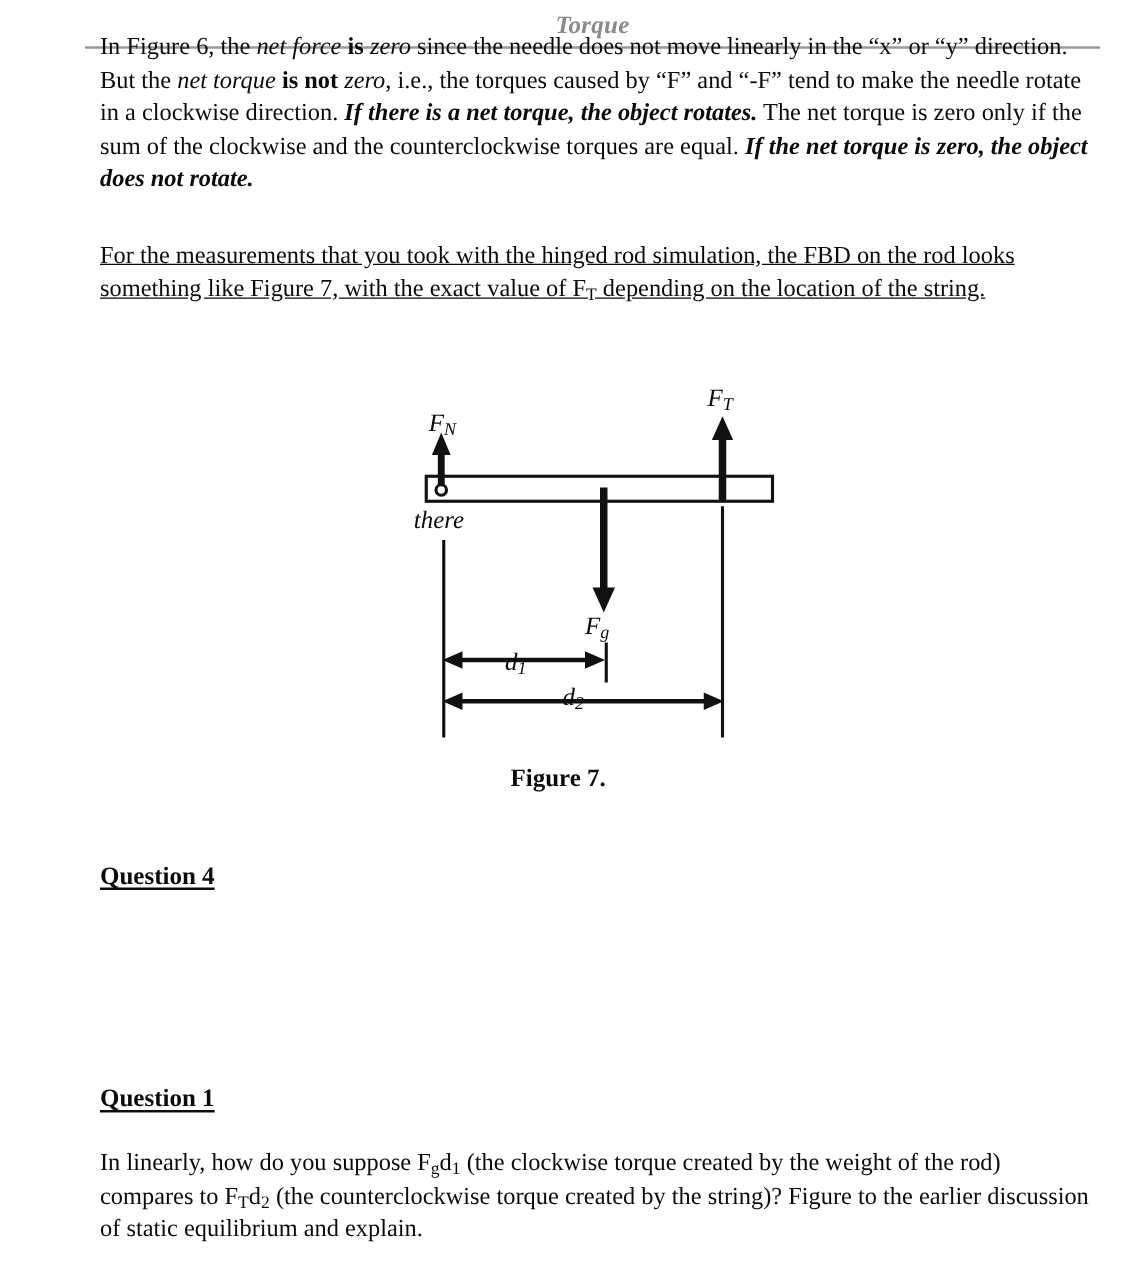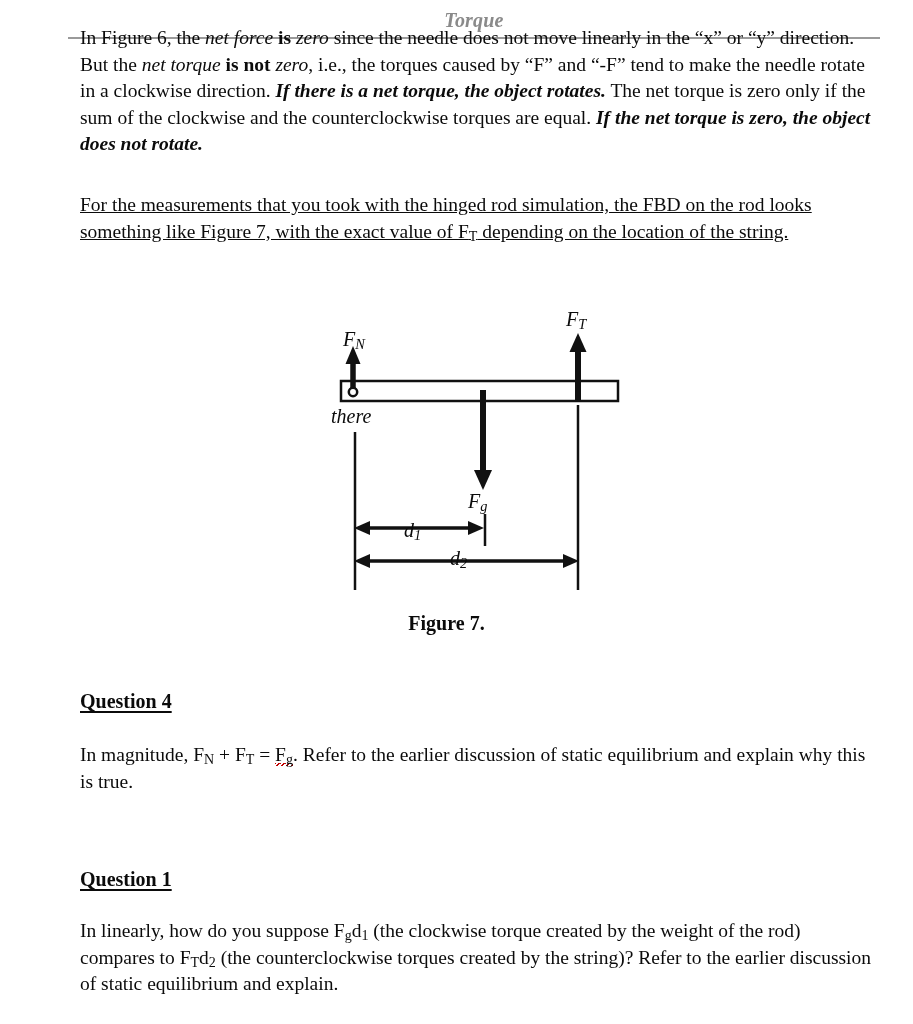--- a/index.html
+++ b/index.html
@@ -189,18 +189,17 @@
 
   <div class="figlabel lbl-piv">there</div>
 
   <div class="figlabel lbl-d1"><span>d</span><sub>1</sub></div>
 
   <div class="figlabel lbl-d2"><span>d</span><sub>2</sub></div>
 
   <div class="figcaption">Figure 7.</div>
 
   <div class="qhead q3head">Question 4</div>
-  <div class="para q3text"><span>In magnitude, F</span><sub>N</sub><span> + F</span><sub>T</sub><span> = </span><span class="spell"><span>F</span><sub>g</sub></span><span>. Refer to the earlier discussion of static equilibrium and explain why this is true.</span></div>
 
   <div class="qhead q4head">Question 1</div>
-  <div class="para q4text"><span>In linearly, how do you suppose F</span><sub>g</sub><span>d</span><sub>1</sub><span> (the clockwise torque created by the weight of the rod) compares to F</span><sub>T</sub><span>d</span><sub>2</sub><span> (the counterclockwise torques created by the string)? Refer to the earlier discussion of static equilibrium and explain.</span></div>
+  <div class="para q4text"><span>In linearly, how do you suppose F</span><sub>g</sub><span>d</span><sub>1</sub><span> (the clockwise torque created by the weight of the rod) compares to F</span><sub>T</sub><span>d</span><sub>2</sub><span> (the counterclockwise torque created by the string)? Figure to the earlier discussion of static equilibrium and explain.</span></div>
 
 </div>
 
 </body></html>

